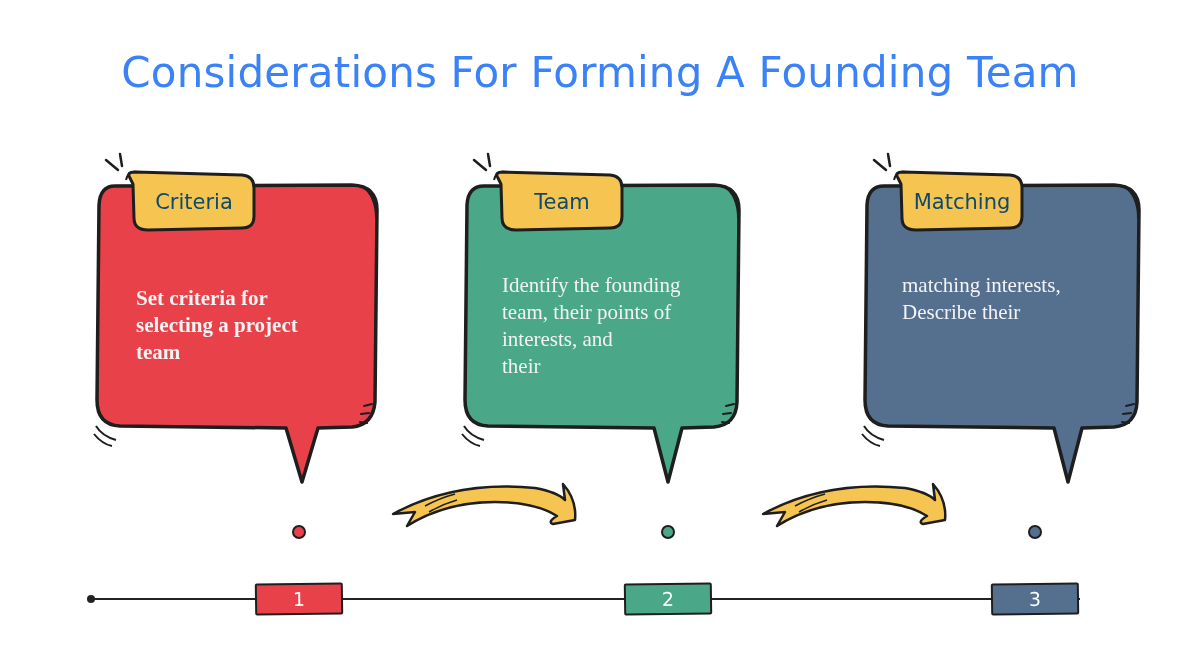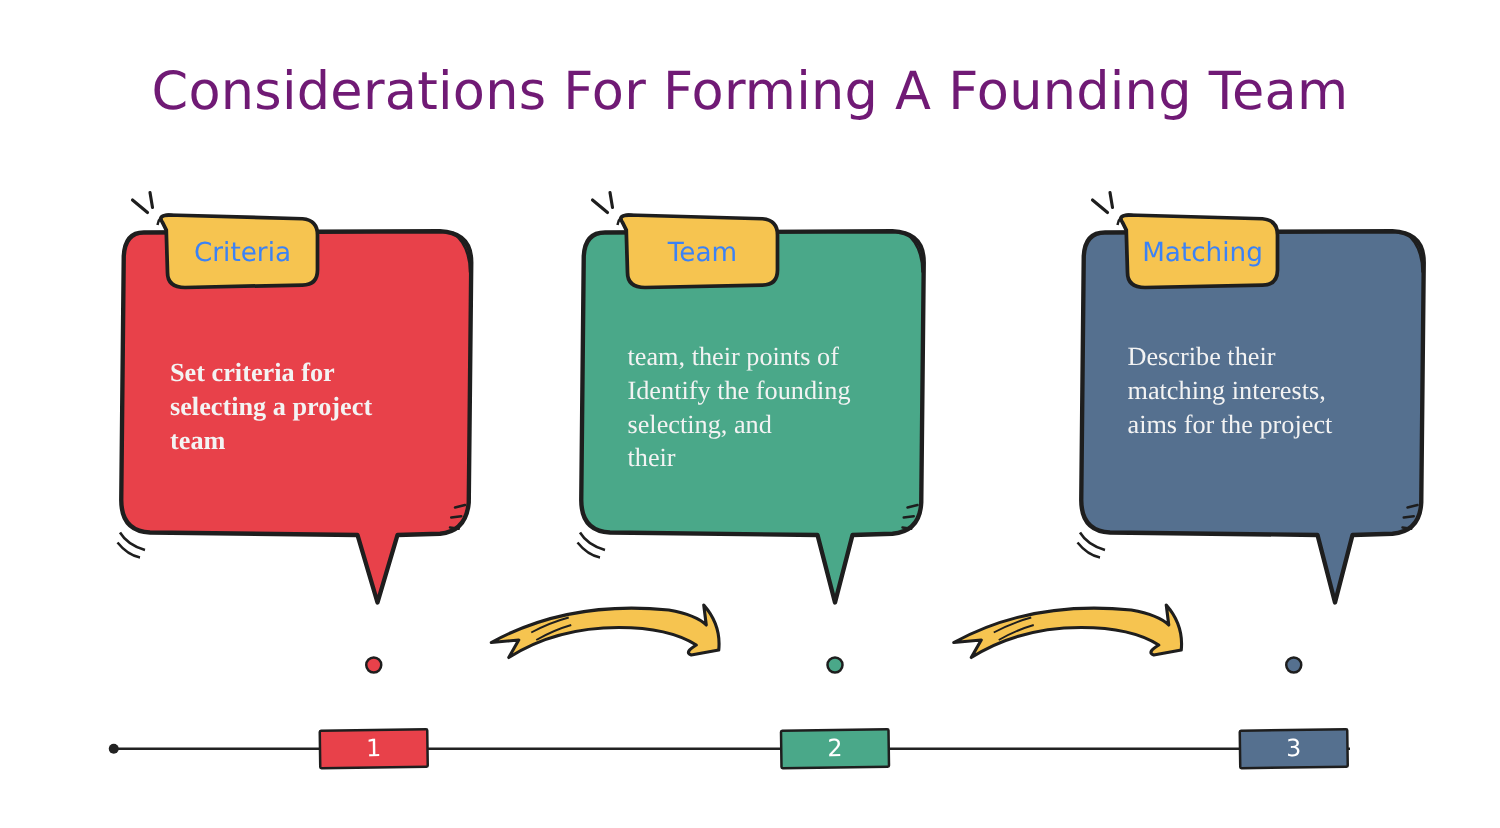--- a/index.html
+++ b/index.html
@@ -1,20 +1,20 @@
 <!DOCTYPE html>
 <html><head>
 <meta charset="utf-8">
 <style>
   html, body { margin:0; padding:0; background:#ffffff; }
   body { width:1200px; height:662px; position:relative; overflow:hidden; font-family:"Liberation Sans", sans-serif; }
-  .title { position:absolute; left:0; top:48px; width:1200px; text-align:center; font-size:42px; color:#701a75; font-family:"DejaVu Sans", sans-serif; letter-spacing:0.2px; }
+  .title { position:absolute; left:0; top:48px; width:1200px; text-align:center; font-size:42px; color:#3b82f6; font-family:"DejaVu Sans", sans-serif; letter-spacing:0.2px; }
   .card { position:absolute; top:150px; width:300px; height:340px; }
   .card svg.shape { position:absolute; left:0; top:0; }
-  .tab-label { position:absolute; font-family:"DejaVu Sans", sans-serif; font-size:21px; color:#3b82f6; text-align:center; }
+  .tab-label { position:absolute; font-family:"DejaVu Sans", sans-serif; font-size:21px; color:#0c4a6e; text-align:center; }
   .body-text { position:absolute; font-family:"Liberation Serif", serif; font-size:21px; line-height:27px; color:#f3f3f3; }
   .dot { position:absolute; width:14px; height:14px; border-radius:50%; border:2.5px solid #1e1e1e; box-sizing:border-box; }
   .timeline { position:absolute; left:90px; top:598px; width:990px; height:2px; background:#222; }
   .tl-start { position:absolute; left:87px; top:595px; width:8px; height:8px; border-radius:50%; background:#222; }
   .step { position:absolute; top:583px; width:88px; height:32px; border:2.5px solid #1e1e1e; border-radius:2px; box-sizing:border-box; display:flex; align-items:center; justify-content:center; color:#fff; font-size:19px; font-family:"DejaVu Sans", sans-serif; transform:rotate(-0.8deg); }
   .arrow { position:absolute; top:478px; }
 </style>
 </head>
 <body>
 
@@ -43,42 +43,41 @@
     <path d="M28,36 Q12,36 11,55 L9,250 Q9,275 32,276 L198,278 L212,332 L226,278 L258,277 Q280,275 281,252 L283,60 Q283,36 258,35 Z" fill="#4aa889" stroke="#1e1e1e" stroke-width="3.5" stroke-linejoin="round"></path>
     <path d="M42,28 Q38,22 47,22 L154,25 Q166,26 166,38 L166,66 Q166,78 154,78 L60,80 Q46,80 46,68 L45,34 Z" fill="#f6c450" stroke="#1e1e1e" stroke-width="3"></path>
     <path d="M38,30 Q40,20 50,22" fill="none" stroke="#1e1e1e" stroke-width="2"></path>
     <path d="M18,10 L30,20 M32,4 L34,16" stroke="#1e1e1e" stroke-width="2.5" stroke-linecap="round"></path>
     <path d="M268,36 Q282,46 282,68" fill="none" stroke="#1e1e1e" stroke-width="2"></path>
     <path d="M270,256 L278,254 M267,264 L275,263 M266,272 L273,273" stroke="#1e1e1e" stroke-width="2" stroke-linecap="round"></path>
     <path d="M8,276 Q14,286 28,290 M6,284 Q14,294 24,296" fill="none" stroke="#1e1e1e" stroke-width="2"></path>
   </svg>
   <div class="tab-label" style="left:46px; top:40px; width:120px;">Team</div>
   <div class="body-text" style="left:46px; top:122px;">
+    <div>Identify the founding</div>
     <div>team, their points of</div>
-    <div>Identify the founding</div>
-    <div>selecting, and</div>
+    <div>interests, and</div>
     <div>their</div>
   </div>
 </div>
 
 <div class="card" style="left:856px;">
   <svg class="shape" width="300" height="340" viewBox="0 0 300 340">
     <path d="M28,36 Q12,36 11,55 L9,250 Q9,275 32,276 L198,278 L212,332 L226,278 L258,277 Q280,275 281,252 L283,60 Q283,36 258,35 Z" fill="#55708f" stroke="#1e1e1e" stroke-width="3.5" stroke-linejoin="round"></path>
     <path d="M42,28 Q38,22 47,22 L154,25 Q166,26 166,38 L166,66 Q166,78 154,78 L60,80 Q46,80 46,68 L45,34 Z" fill="#f6c450" stroke="#1e1e1e" stroke-width="3"></path>
     <path d="M38,30 Q40,20 50,22" fill="none" stroke="#1e1e1e" stroke-width="2"></path>
     <path d="M18,10 L30,20 M32,4 L34,16" stroke="#1e1e1e" stroke-width="2.5" stroke-linecap="round"></path>
     <path d="M268,36 Q282,46 282,68" fill="none" stroke="#1e1e1e" stroke-width="2"></path>
     <path d="M270,256 L278,254 M267,264 L275,263 M266,272 L273,273" stroke="#1e1e1e" stroke-width="2" stroke-linecap="round"></path>
     <path d="M8,276 Q14,286 28,290 M6,284 Q14,294 24,296" fill="none" stroke="#1e1e1e" stroke-width="2"></path>
   </svg>
   <div class="tab-label" style="left:46px; top:40px; width:120px;">Matching</div>
   <div class="body-text" style="left:46px; top:122px;">
+    <div>matching interests,</div>
     <div>Describe their</div>
-    <div>matching interests,</div>
-    <div>aims for the project</div>
   </div>
 </div>
 
 <div class="dot" style="left:292px; top:525px; background:#e8414a;"></div>
 <div class="dot" style="left:661px; top:525px; background:#4aa889;"></div>
 <div class="dot" style="left:1028px; top:525px; background:#55708f;"></div>
 
 <svg class="arrow" style="left:385px;" width="200" height="60" viewBox="0 0 200 60">
   <path d="M8,36 Q70,2 150,10 Q172,14 180,22 L178,6 Q192,22 190,42 L168,46 Q162,44 172,38 Q150,24 110,24 Q60,24 22,48 L30,34 Z" fill="#f6c450" stroke="#1e1e1e" stroke-width="2.5" stroke-linejoin="round"></path>
   <path d="M40,28 Q55,20 70,16 M44,34 Q58,26 72,22" fill="none" stroke="#1e1e1e" stroke-width="1.5"></path>

